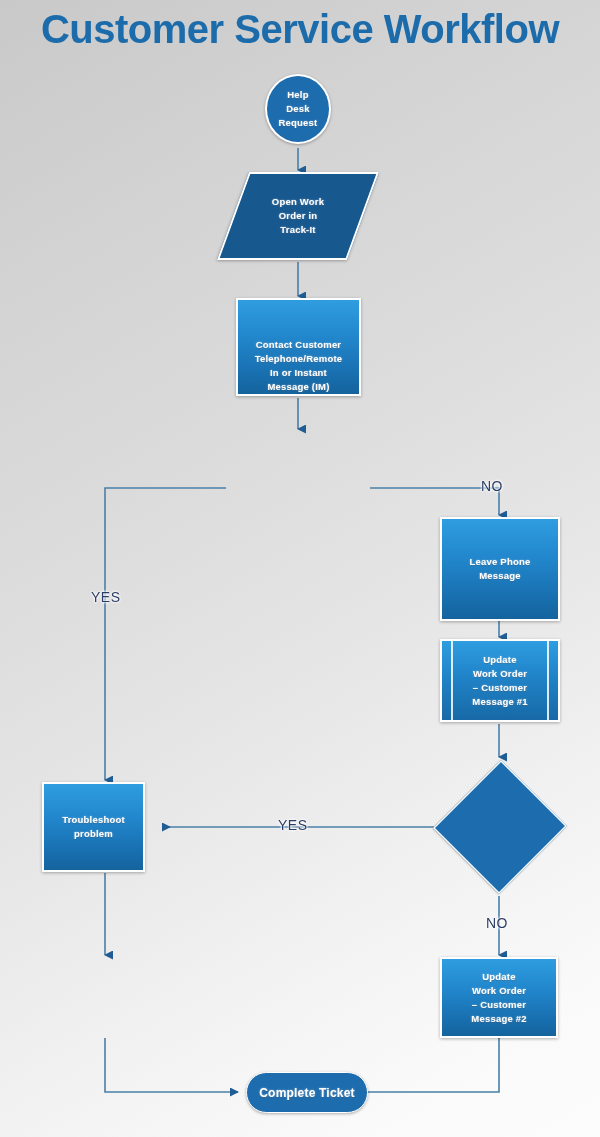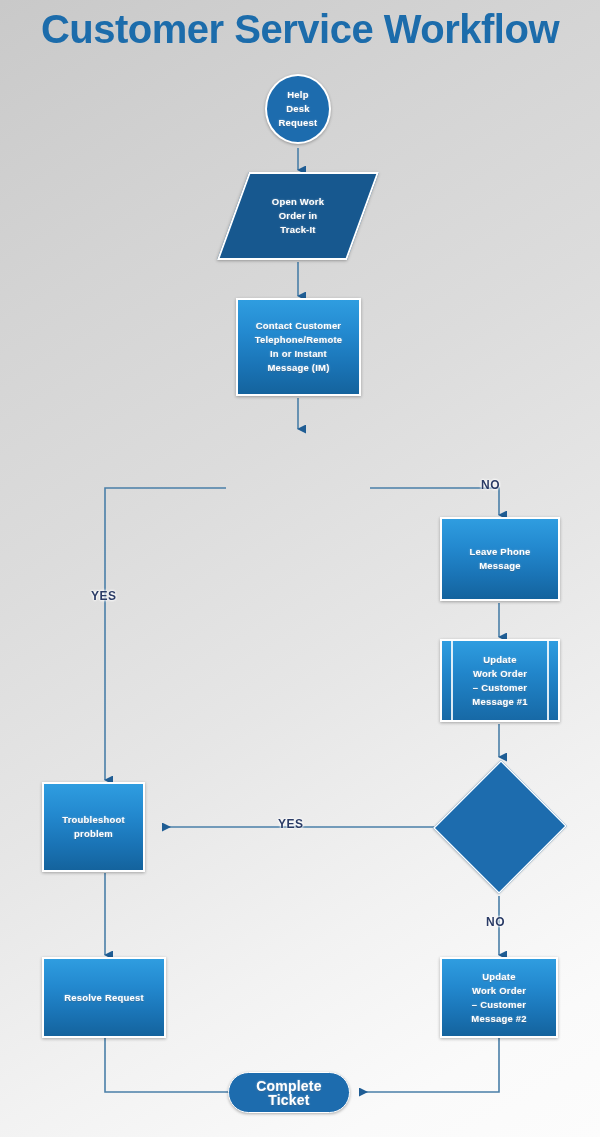--- a/index.html
+++ b/index.html
@@ -119,22 +119,22 @@
   .shape-stadium {
     background: #1d6cae;
     border-radius: 28px;
     border: 1px solid #ffffff;
     box-shadow: 0 1px 3px rgba(0,0,0,0.30);
   }
 
   
   .edge-label {
     position: absolute;
-    font-size: 12px;
-    font-weight: bold;
+    font-size: 14px;
+    font-weight: normal;
     color: #2b3c66;
     letter-spacing: 0.5px;
     text-shadow: 0 0 3px #ffffff, 0 0 3px #ffffff, 0 0 2px #ffffff;
     white-space: nowrap;
   }
 </style>
 </head>
 <body>
 
 <div id="canvas">
@@ -187,46 +187,43 @@
   <div class="edge-label" style="left:486px; top:915px;">NO</div>
 
   <div class="node shape-circle" style="left:265px; top:74px; width:66px; height:70px;">
     <span class="txt">Help<br>Desk<br>Request</span>
   </div>
 
   <div class="node shape-para" style="left:233px; top:172px; width:130px; height:88px;">
     <span class="txt">Open Work<br>Order in<br>Track-It</span>
   </div>
 
-  <div class="node shape-rect" style="left:236px; top:298px; width:125px; height:98px;">
+  <div class="node shape-rect" style="left:236px; top:298px; width:125px; height:98px;align-items:flex-end;">
     <span class="txt">Contact Customer<br>Telephone/Remote<br>In or Instant<br>Message (IM)</span>
   </div>
 
 
-  <div class="node shape-rect" style="left:440px; top:517px; width:120px; height:84px;justify-content:flex-end;">
+  <div class="node shape-rect" style="left:440px; top:517px; width:120px; height:104px;justify-content:flex-end;">
     <span class="txt">Leave Phone<br>Message</span>
   </div>
 
   <div class="node shape-predef" style="left:440px; top:639px; width:120px; height:83px;">
     <span class="txt">Update<br>Work Order<br>– Customer<br>Message #1</span>
   </div>
 
   <div class="node shape-diamond" style="left:434px; top:759px; width:132px; height:136px;">
     <span class="dmd-bg"></span>
   </div>
 
   <div class="node shape-rect" style="left:42px; top:782px; width:103px; height:90px;">
     <span class="txt">Troubleshoot<br>problem</span>
   </div>
 
-  <div class="node shape-rect" style="left:42px; top:957px; width:124px; height:81px;">
-    <span class="txt">Resolve Request</span>
-  </div>
 
   <div class="node shape-rect" style="left:440px; top:957px; width:118px; height:81px;">
     <span class="txt">Update<br>Work Order<br>– Customer<br>Message #2</span>
   </div>
 
-  <div class="node shape-stadium" style="left:228px; top:1072px; width:122px; height:41px; font-size:14px;">
+  <div class="node shape-stadium" style="left:246px; top:1072px; width:122px; height:41px; font-size:12px;">
     <span class="txt">Complete Ticket</span>
   </div>
 
 </div>
 
 </body></html>

